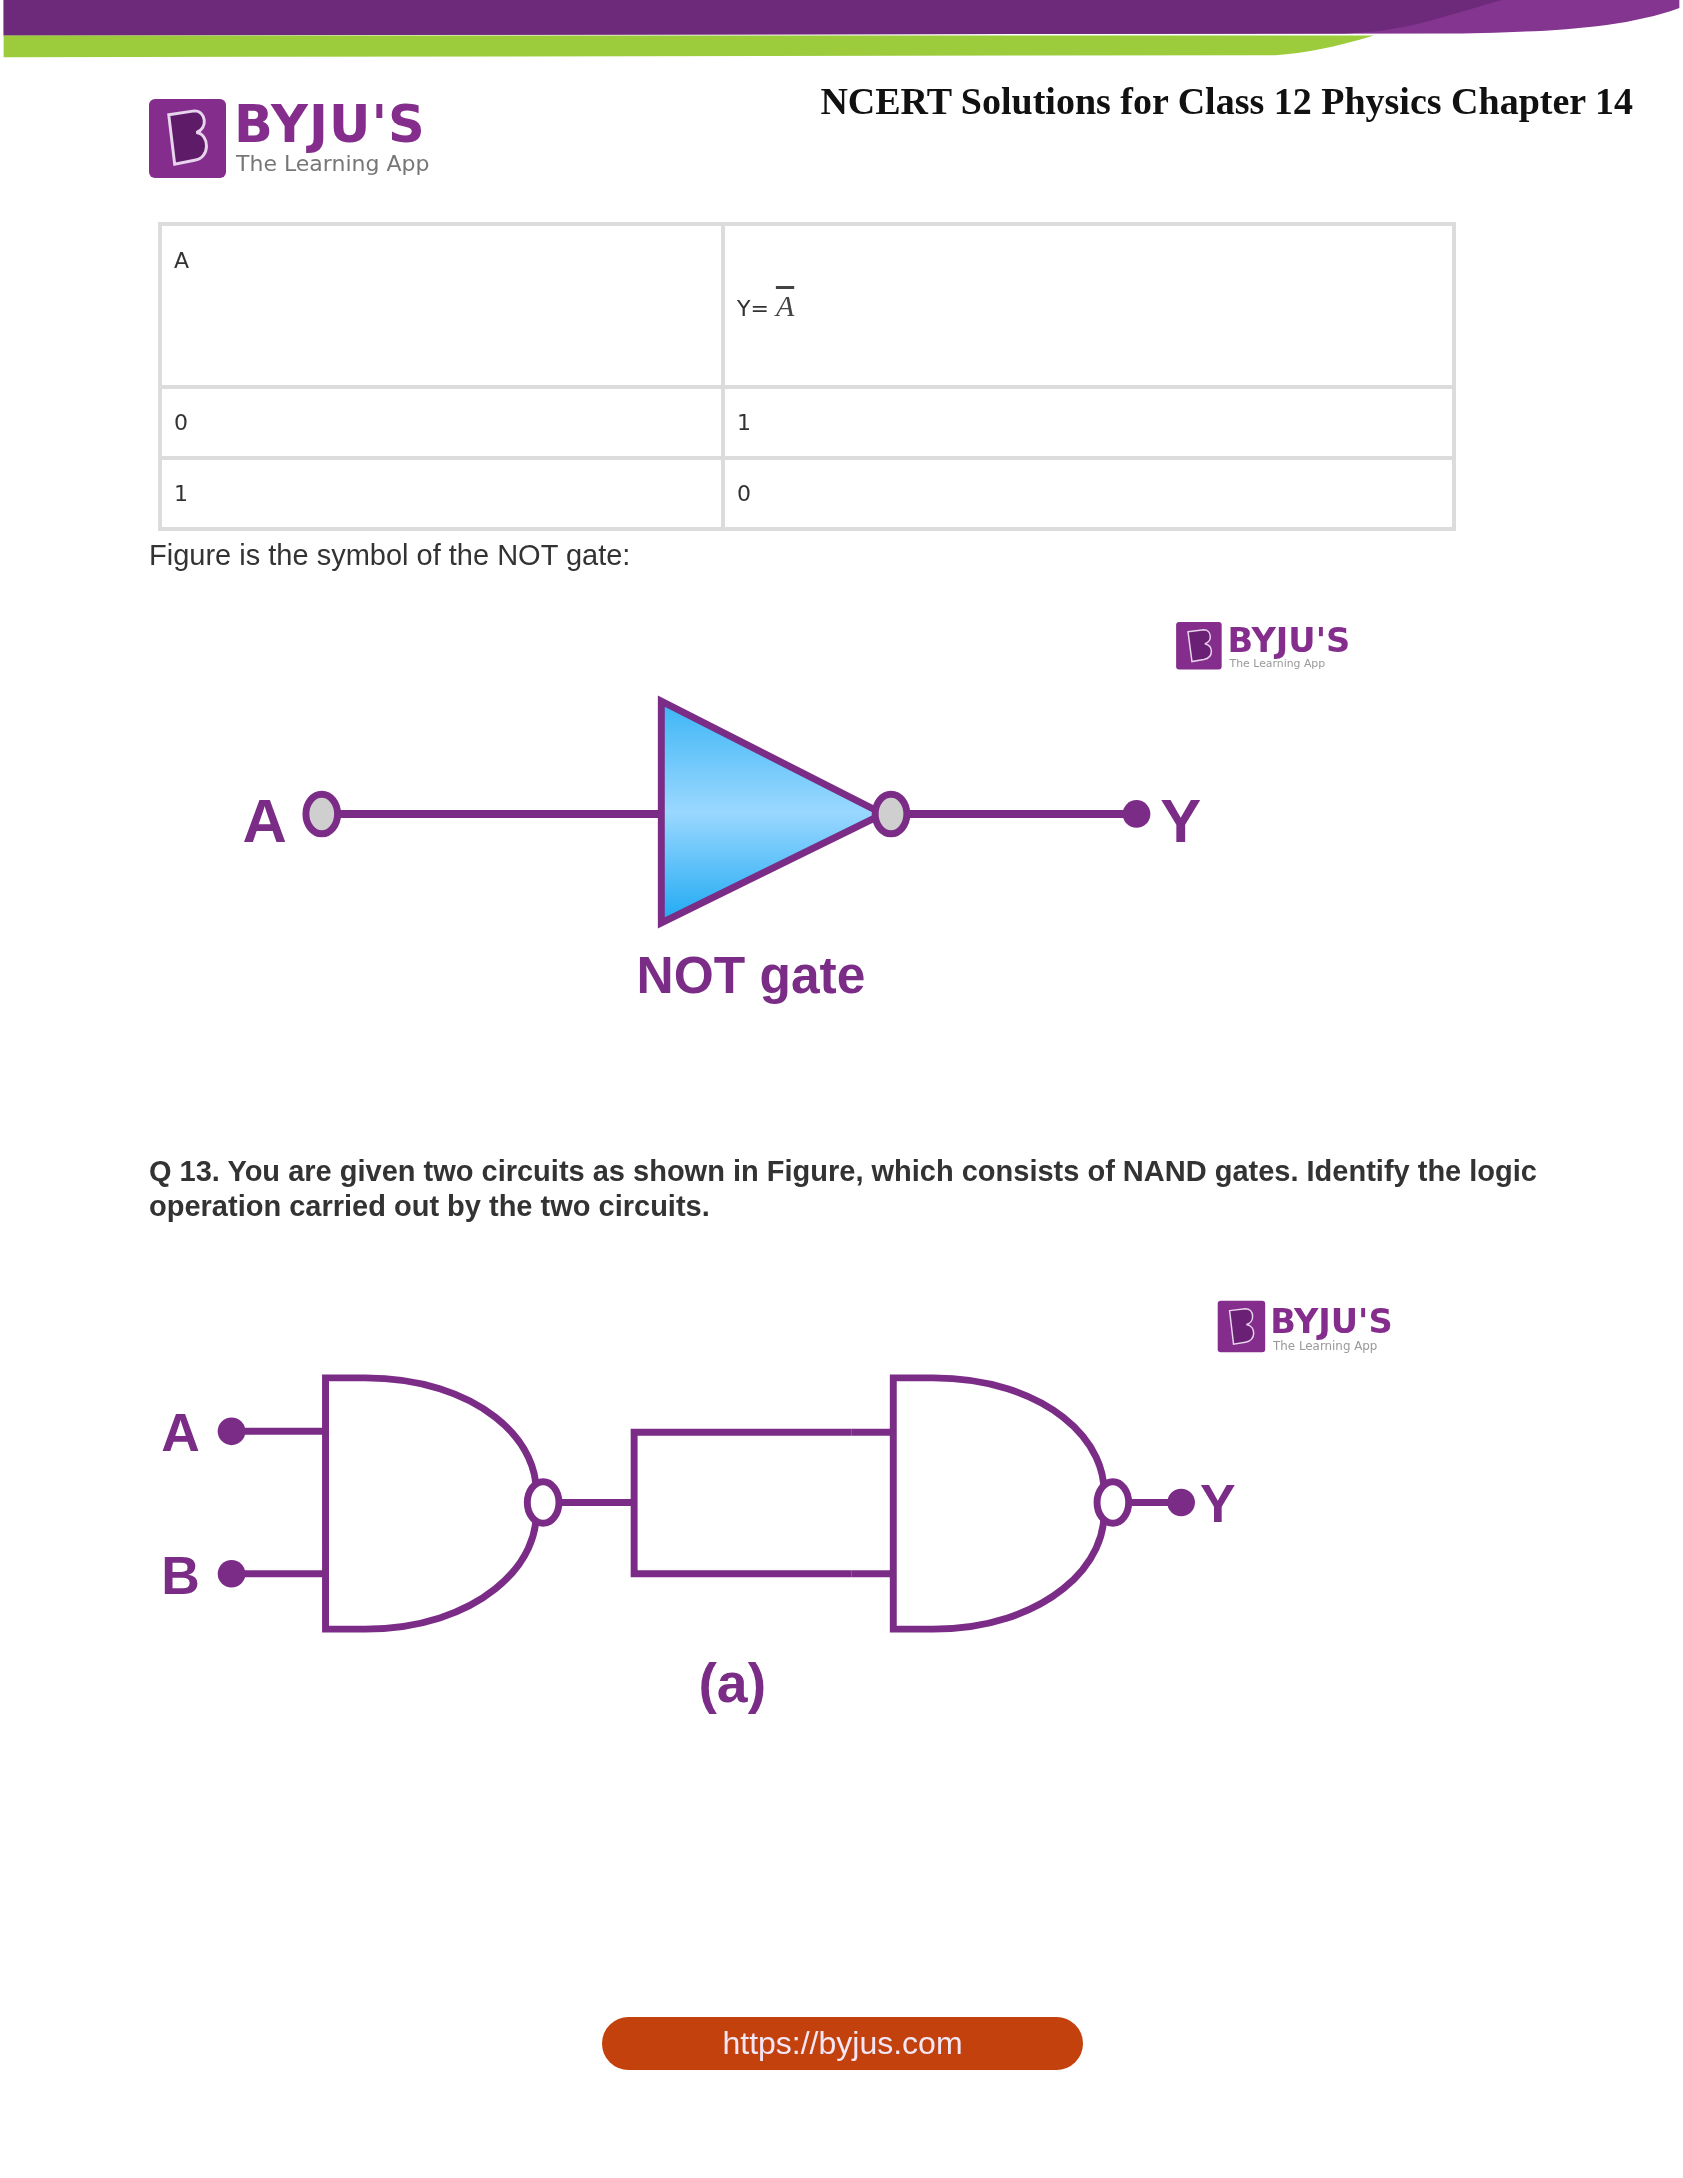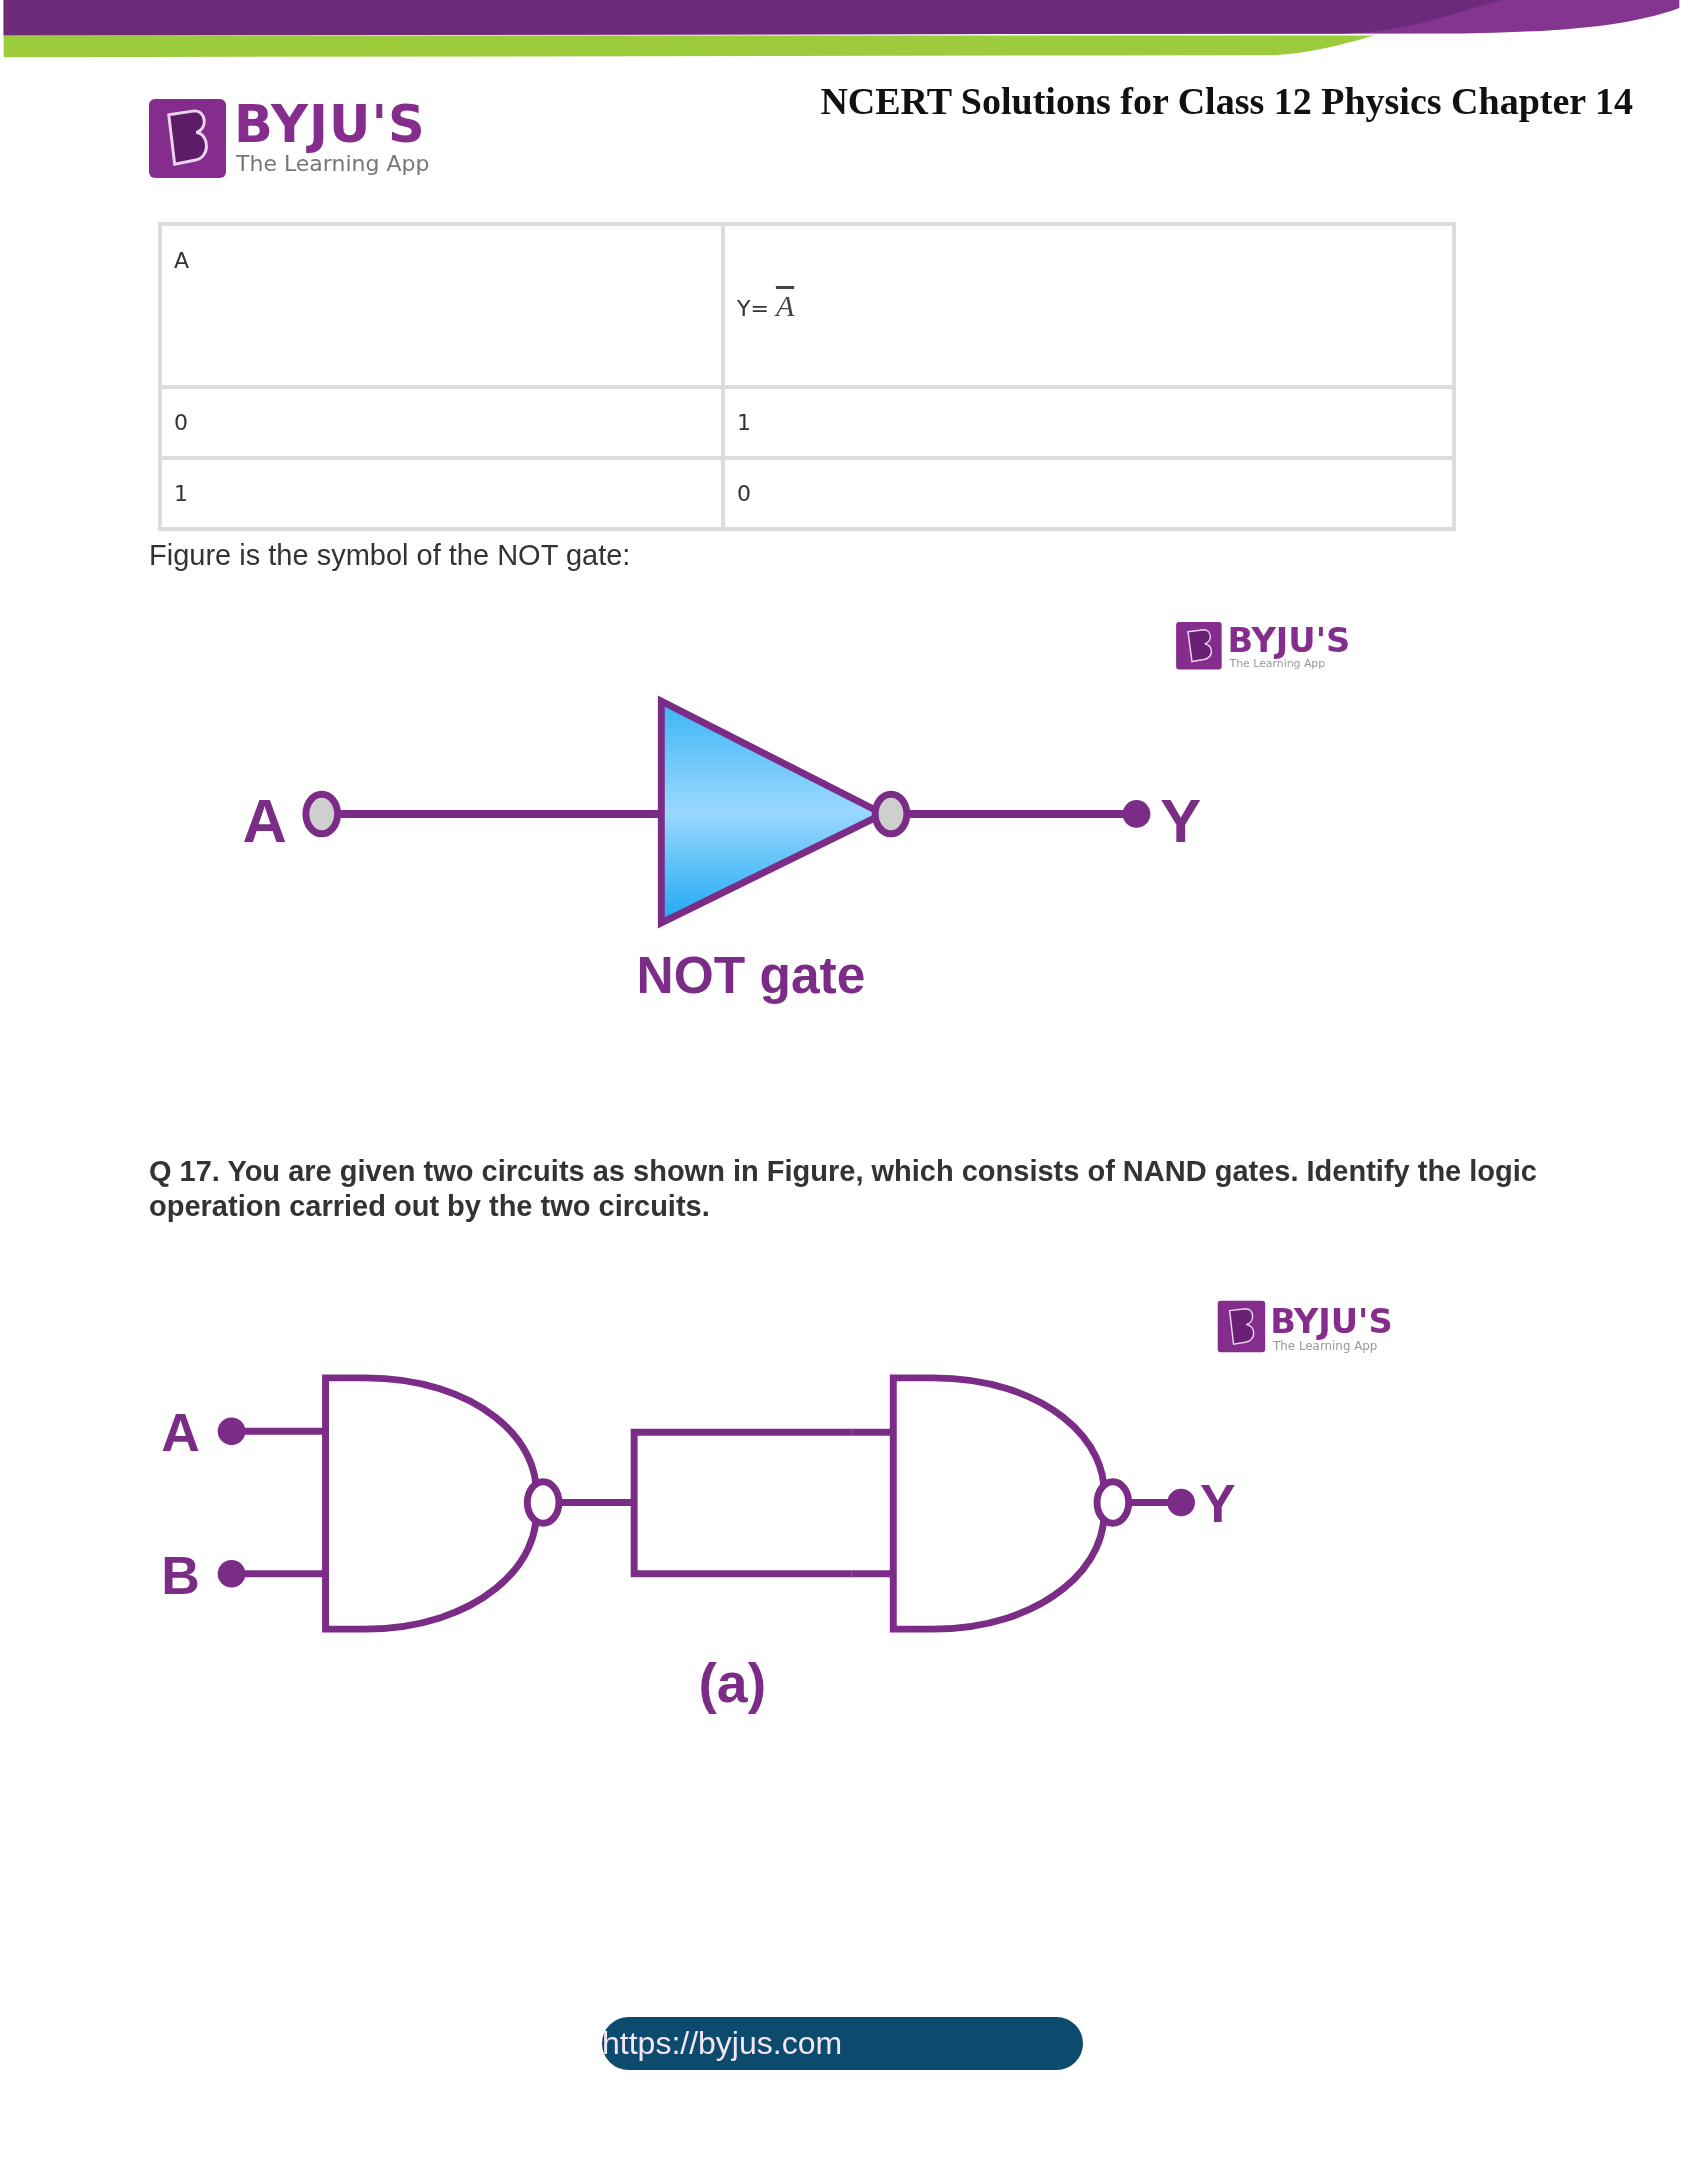--- a/index.html
+++ b/index.html
@@ -24,21 +24,21 @@
     .truth-table tr.row td { height: 67px; vertical-align: middle; }
     .abar { font-family: "Liberation Serif", serif; font-style: italic; font-size: 30px; text-decoration: overline; color: #444; }
 
     .para { position: absolute; left: 149px; top: 539px; font-size: 29px; color: #333333; }
     .question { position: absolute; left: 149px; top: 1154px; width: 1406px; font-weight: bold; font-size: 29px; line-height: 35px; color: #333333; }
 
     .figure { position: absolute; }
     .fig-not { left: 198px; top: 594px; width: 1188px; height: 436px; }
     .fig-nand { left: 139px; top: 1277px; width: 1287px; height: 455px; }
 
-    .footer-pill { position: absolute; left: 602px; top: 2017px; width: 481px; height: 53px; background: #0c4a6e; border-radius: 27px; line-height: 53px; color: #f3e6f5; font-size: 32px; }
+    .footer-pill { position: absolute; left: 602px; top: 2017px; width: 481px; height: 53px; background: #c2410c; border-radius: 27px; text-align: center; line-height: 53px; color: #f3e6f5; font-size: 32px; }
   </style>
 </head>
 <body>
 
 <svg class="top-band" viewBox="0 0 1700 70" width="1683" height="69">
   <path d="M0 0 H1700 V8 C1640 30 1560 32 1480 34 L0 36 Z" fill="#843590"></path>
   <path d="M0 0 H1520 C1450 20 1420 32 1360 34 L0 36 Z" fill="#6e2a7a"></path>
   <path d="M0 36 H1390 C1350 48 1320 54 1290 56 L0 58 Z" fill="#9ccb3b"></path>
 </svg>
 
@@ -95,21 +95,21 @@
   <polygon points="468,108 468,332 692,222" fill="url(#notFill)" stroke="#7b2c87" stroke-width="7"></polygon>
   <line x1="710" y1="222" x2="948" y2="222" stroke="#7b2c87" stroke-width="8"></line>
   <ellipse cx="125" cy="222" rx="16" ry="20" fill="#cfcfcf" stroke="#7b2c87" stroke-width="7"></ellipse>
   <ellipse cx="700" cy="222" rx="16" ry="20" fill="#cfcfcf" stroke="#7b2c87" stroke-width="7"></ellipse>
   <circle cx="948" cy="222" r="14" fill="#7b2c87"></circle>
   <text x="45" y="250" font-family="Liberation Sans, sans-serif" font-weight="bold" font-size="62" fill="#7b2c87">A</text>
   <text x="972" y="250" font-family="Liberation Sans, sans-serif" font-weight="bold" font-size="62" fill="#7b2c87">Y</text>
   <text x="443" y="403" font-family="Liberation Sans, sans-serif" font-weight="bold" font-size="52" fill="#7b2c87">NOT gate</text>
 </svg>
 
-<div class="question">Q 17. You are given two circuits as shown in Figure, which consists of NAND gates. Identify the logic operation carried out by the two circuits.</div>
+<div class="question">Q 13. You are given two circuits as shown in Figure, which consists of NAND gates. Identify the logic operation carried out by the two circuits.</div>
 
 <svg class="figure fig-nand" viewBox="0 0 1300 460" width="1287" height="455">
   <g>
     <rect x="1090" y="24" width="48" height="52" rx="3" fill="#842d8c"></rect>
     <path d="M1102 34 L1118 32 C1127 32 1128 46 1119 48 C1129 50 1129 64 1118 66 L1106 68 Z" fill="#6a2175" stroke="#e8d4ec" stroke-width="1.5"></path>
     <text x="1143" y="57" font-family="DejaVu Sans, sans-serif" font-weight="bold" font-size="34" fill="#842d8c">BYJU'S</text>
     <text x="1146" y="74" font-family="DejaVu Sans, sans-serif" font-size="12" fill="#999">The Learning App</text>
   </g>
 
   <line x1="90" y1="156" x2="188" y2="156" stroke="#7b2c87" stroke-width="7"></line>

